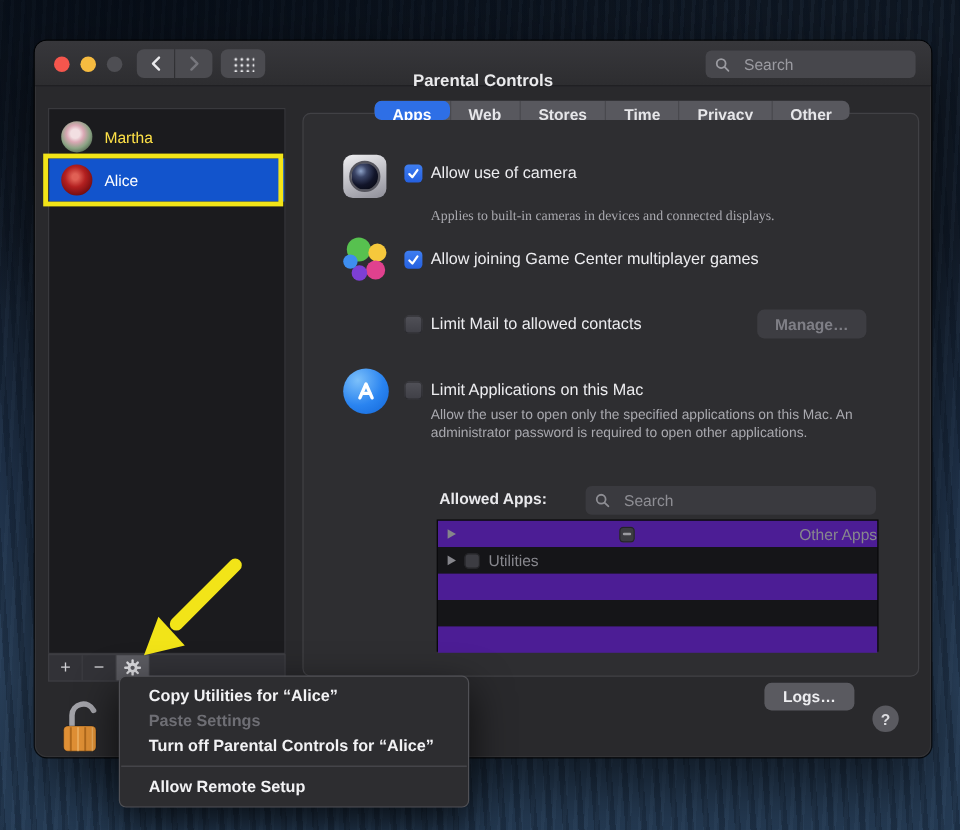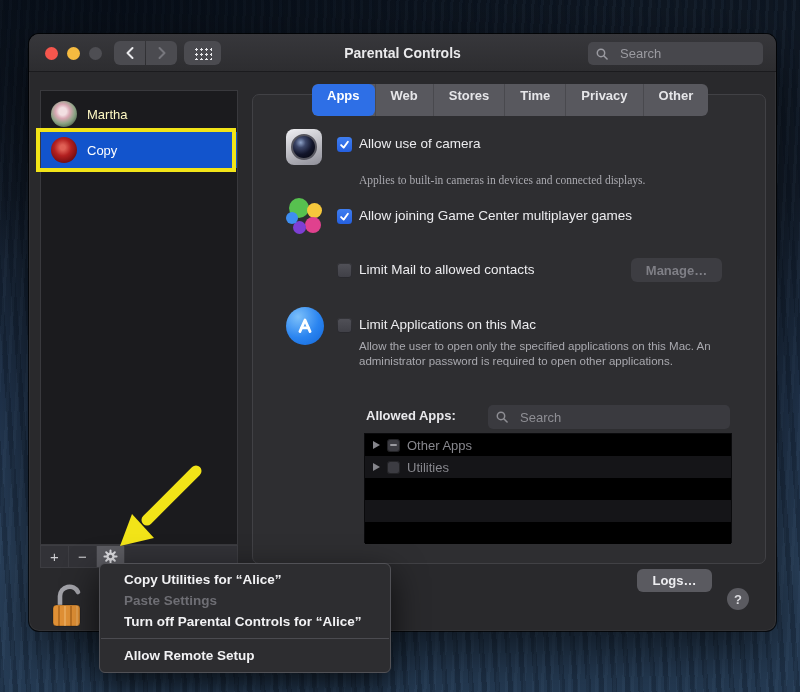--- a/index.html
+++ b/index.html
@@ -31,49 +31,49 @@
   .tl.red { background:#f5564d; } .tl.yel { background:#f6bb40; } .tl.gry { background:#4e4e53; }
 
   .navgrp { position:absolute; left:85px; top:7px; display:flex; gap:1px; }
   .navbtn { width:31px; height:24px; background:#4b4b50; display:flex; align-items:center; justify-content:center; }
   .navbtn.back { border-radius:6px 0 0 6px; }
   .navbtn.fwd  { border-radius:0 6px 6px 0; }
   .grid-btn { position:absolute; left:155px; top:7px; width:37px; height:24px; background:#4b4b50; border-radius:6px; display:flex; align-items:center; justify-content:center; }
   .dots { width:18px; height:13px;
     background-image:radial-gradient(circle, #e9e9ec 1.1px, transparent 1.4px);
     background-size:5px 5px; background-position:0 0; }
-  .win-title { position:absolute; left:0; right:0; top:11px; text-align:center; font-size:14px; font-weight:700; color:#eaeaec; }
+  .win-title { position:absolute; left:0; right:0; top:25px; text-align:center; font-size:14px; font-weight:700; color:#eaeaec; }
 
   .searchfield { display:flex; align-items:center; gap:12px; background:#47474c; border-radius:5px; padding:4px 8px; color:#9b9ba1; }
   .searchfield .ph { font-size:13px; color:#9b9ba1; }
   .titlebar .searchfield { position:absolute; right:13px; top:8px; width:175px; height:23px; }
 
   
   .userlist { position:absolute; left:11px; top:56px; width:198px; height:455px; background:#1b1b1e; border:1px solid #39393d; }
   .user-row { position:absolute; left:0; width:196px; height:36px; display:flex; align-items:center; gap:10px; padding-left:10px; }
   .user-row.r0 { top:5px; } .user-row.r1 { top:41px; }
   .user-row.selected { background:#1254cc; }
-  .user-name { font-size:13px; color:#fef9c3; }
+  .user-name { font-size:13px; color:#fde047; }
   .user-row.selected .user-name { color:#fff; }
   .avatar { width:26px; height:26px; border-radius:50%; flex:0 0 auto; }
   .avatar.martha { background:radial-gradient(circle at 45% 40%, #f2dfe2 0 18%, #d9a8b4 34%, #8aa384 58%, #3c4c3a 88%); }
   .avatar.alice  { background:radial-gradient(circle at 45% 40%, #e06055 0 12%, #b32020 40%, #7c0f12 70%, #3f0608 100%); }
   .alice-frame { position:absolute; left:-5px; top:37px; width:200px; height:44px; border:4px solid #f2e418; pointer-events:none; z-index:5; }
 
   .side-footer { position:absolute; left:11px; top:511px; width:198px; height:23px; background:#323237; border:1px solid #3d3d42; display:flex; }
   .sf-btn { width:28px; height:100%; display:flex; align-items:center; justify-content:center; color:#cfcfd3; font-size:15px; border-right:1px solid #3d3d42; }
   .sf-btn.gear-btn { background:#5b5b61; }
   .sf-spacer { flex:1; }
 
   .lock-wrap { position:absolute; left:21px; top:548px; width:40px; height:46px; }
 
   
   .panel { position:absolute; left:223px; top:60px; width:514px; height:470px; background:#2e2e31; border:1px solid #414145; border-radius:7px; }
 
-  .tabs { position:absolute; left:283px; top:50px; height:32px; display:flex; background:#58585e; border-radius:6px; overflow:hidden; z-index:3; }
+  .tabs { position:absolute; left:283px; top:50px; height:16px; display:flex; background:#58585e; border-radius:6px; overflow:hidden; z-index:3; }
   .tab { font-size:13px; line-height:24px; font-weight:700; color:#e6e6e9; padding:0 15px; border-left:1px solid #49494e; }
   .tab:first-child { border-left:none; }
   .tab.active { background:#2e6fe6; color:#fff; border-radius:6px; }
 
   .app-icon { position:absolute; }
   .cam-outer { width:36px; height:36px; border-radius:8px; background:linear-gradient(160deg,#f0f0f3,#8e8e98); display:flex; align-items:center; justify-content:center; }
   .cam-lens { width:26px; height:26px; border-radius:50%; border:2px solid #55555e;
     background:radial-gradient(circle at 35% 30%, #8fa3c8 0%, #3c4668 24%, #12152a 56%, #04050a 100%); }
 
   .gc-box { width:38px; height:38px; position:relative; }
@@ -99,21 +99,21 @@
   .row-sub   { position:absolute; font-size:11.5px; color:#a9a9af; line-height:15px; }
 
   .manage-btn { position:absolute; left:378px; top:163px; width:91px; height:24px; background:#3d3d42; border-radius:6px; color:#7f7f86; font-size:13px; font-weight:700; display:flex; align-items:center; justify-content:center; }
 
   .allowed-label { position:absolute; left:113px; top:313px; font-size:13px; font-weight:700; color:#e9e9ec; }
   .panel .searchfield.small { position:absolute; left:235px; top:310px; width:242px; height:24px; background:#3a3a3f; }
   .panel .searchfield.small .ph { color:#8e8e94; }
 
   .listbox { position:absolute; left:111px; top:338px; width:368px; height:110px; background:#121214; border:1px solid #0a0a0c; }
   .lrow { height:22px; display:flex; align-items:center; gap:7px; padding-left:8px; }
-  .lrow.a { background:#000000; } .lrow.b { background:#151518; }
+  .lrow.a { background:#4c1d95;justify-content:space-between; } .lrow.b { background:#151518; }
   .disc { width:0; height:0; border-left:7px solid #85858b; border-top:4.5px solid transparent; border-bottom:4.5px solid transparent; }
   .lrow .name { font-size:13px; color:#87878d; }
 
   .logs-btn { position:absolute; left:608px; top:535px; width:75px; height:23px; background:#5a5a60; border-radius:6px; color:#ededf0; font-size:13px; font-weight:700; display:flex; align-items:center; justify-content:center; }
   .help-btn { position:absolute; left:698px; top:554px; width:22px; height:22px; border-radius:50%; background:#5a5a60; color:#dbdbdf; font-size:13px; font-weight:700; display:flex; align-items:center; justify-content:center; }
 
   
   .arrow-anno { position:absolute; left:100px; top:460px; width:120px; height:100px; z-index:8; pointer-events:none; }
 
   .ctx-menu { position:absolute; left:99px; top:563px; width:292px; z-index:9;
@@ -161,21 +161,21 @@
       </div>
     </div>
 
     <div class="userlist">
       <div class="user-row r0">
         <span class="avatar martha"></span>
         <span class="user-name">Martha</span>
       </div>
       <div class="user-row r1 selected">
         <span class="avatar alice"></span>
-        <span class="user-name">Copy</span>
+        <span class="user-name">Alice</span>
       </div>
       <div class="alice-frame"></div>
     </div>
 
     <div class="side-footer">
       <span class="sf-btn">
           <span>+</span>
         </span>
       <span class="sf-btn">
           <span>−</span>

